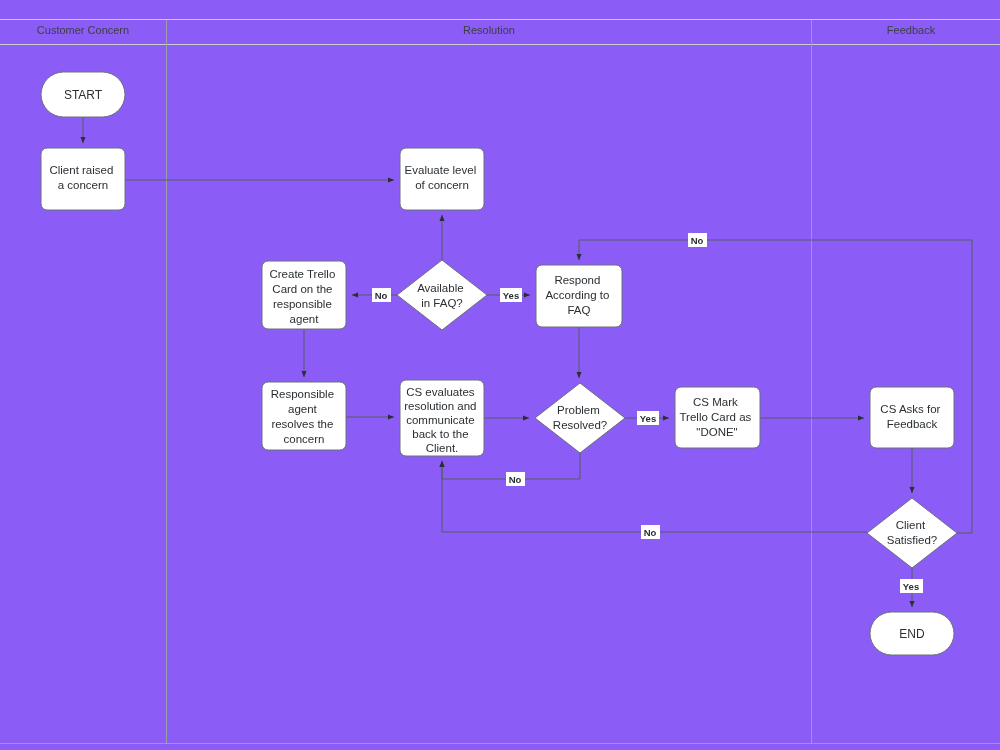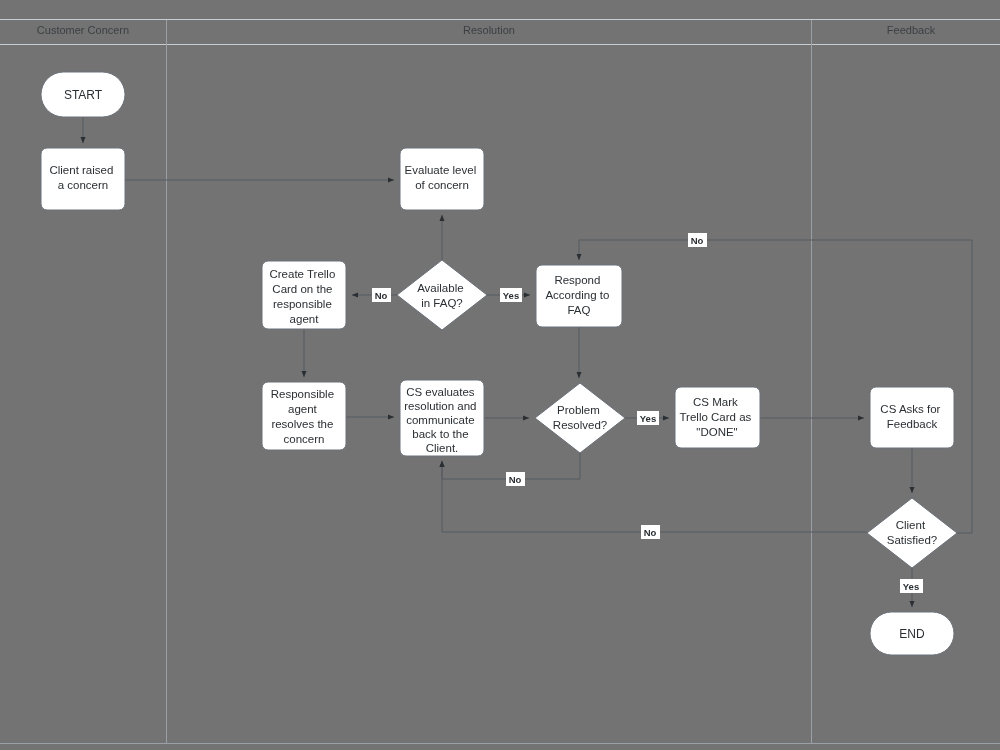--- a/index.html
+++ b/index.html
@@ -9,21 +9,21 @@
     background: #ffffff;
   }
   body {
     font-family: "Liberation Sans", sans-serif;
     -webkit-font-smoothing: antialiased;
   }
   #canvas {
     position: relative;
     width: 1000px;
     height: 750px;
-    background: #737373;
+    background: #8b5cf6;
     overflow: hidden;
   }
   svg#diagram {
     position: absolute;
     left: 0;
     top: 0;
     width: 1000px;
     height: 750px;
     display: block;
   }

